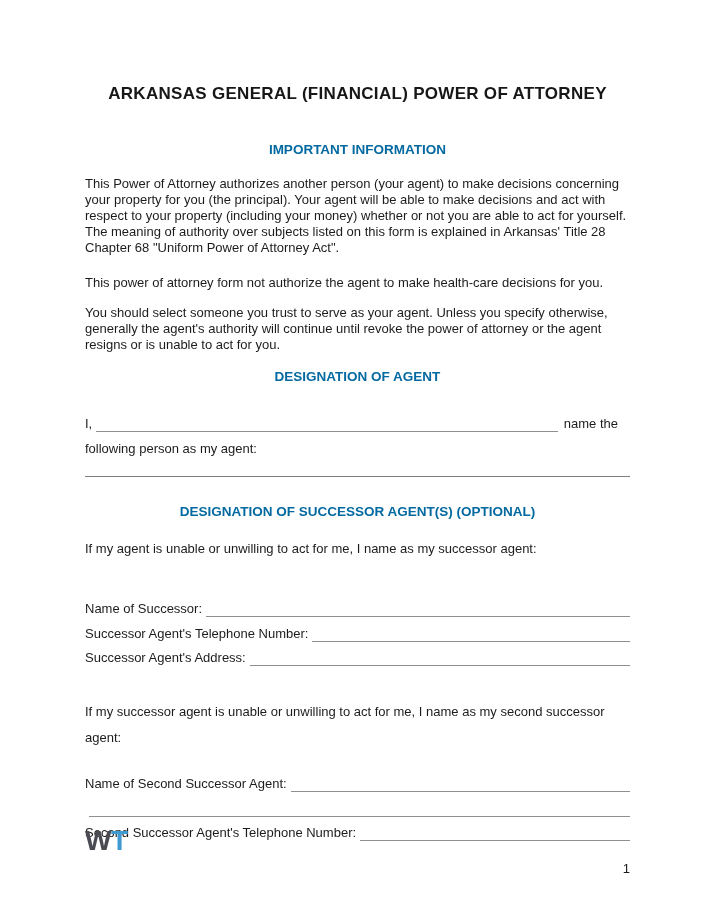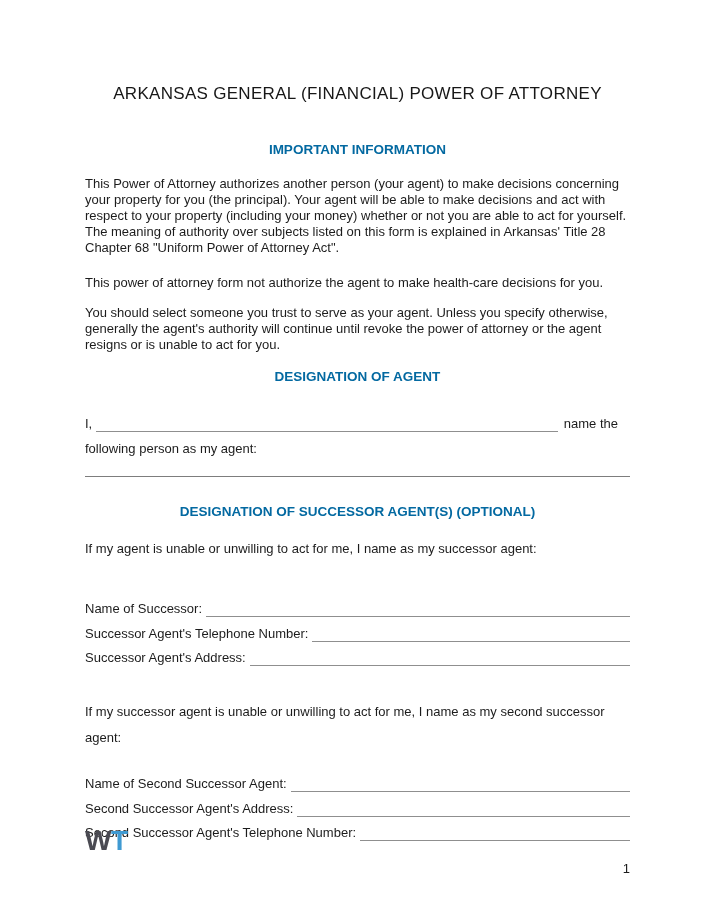--- a/index.html
+++ b/index.html
@@ -17,21 +17,21 @@
     font-family: "Liberation Sans", sans-serif;
     font-size: 13px;
     line-height: 16px;
     color: #1c1c1c;
     overflow: hidden;
   }
   .doc-title {
     margin: 0;
     font-size: 17px;
     line-height: 20px;
-    font-weight: normal;
+    font-weight: bold;
     text-align: center;
     letter-spacing: 0.3px;
     color: #171717;
   }
   .section-heading {
     margin: 0;
     font-size: 13.5px;
     line-height: 16px;
     font-weight: bold;
     text-align: center;
@@ -150,21 +150,20 @@
   </div>
 
   <p class="para intro-second">If my successor agent is unable or unwilling to act for me, I name as my second successor agent:</p>
 
   <div class="second-field-group">
     <div class="field-row" style="margin-top:0">
       <span class="label">Name of Second Successor Agent:</span>
       <span class="fill-line"></span>
     </div>
     <div class="field-row">
-      <span class="label">Second Successor Agent's Address:</span>
       <span class="fill-line"></span>
     </div>
     <div class="field-row">
       <span class="label">Second Successor Agent's Telephone Number:</span>
       <span class="fill-line"></span>
     </div>
   </div>
 
   <div class="footer-logo"><span style="color: rgb(74, 74, 82);">W</span><span style="color: rgb(63, 154, 210);">T</span></div>
 

